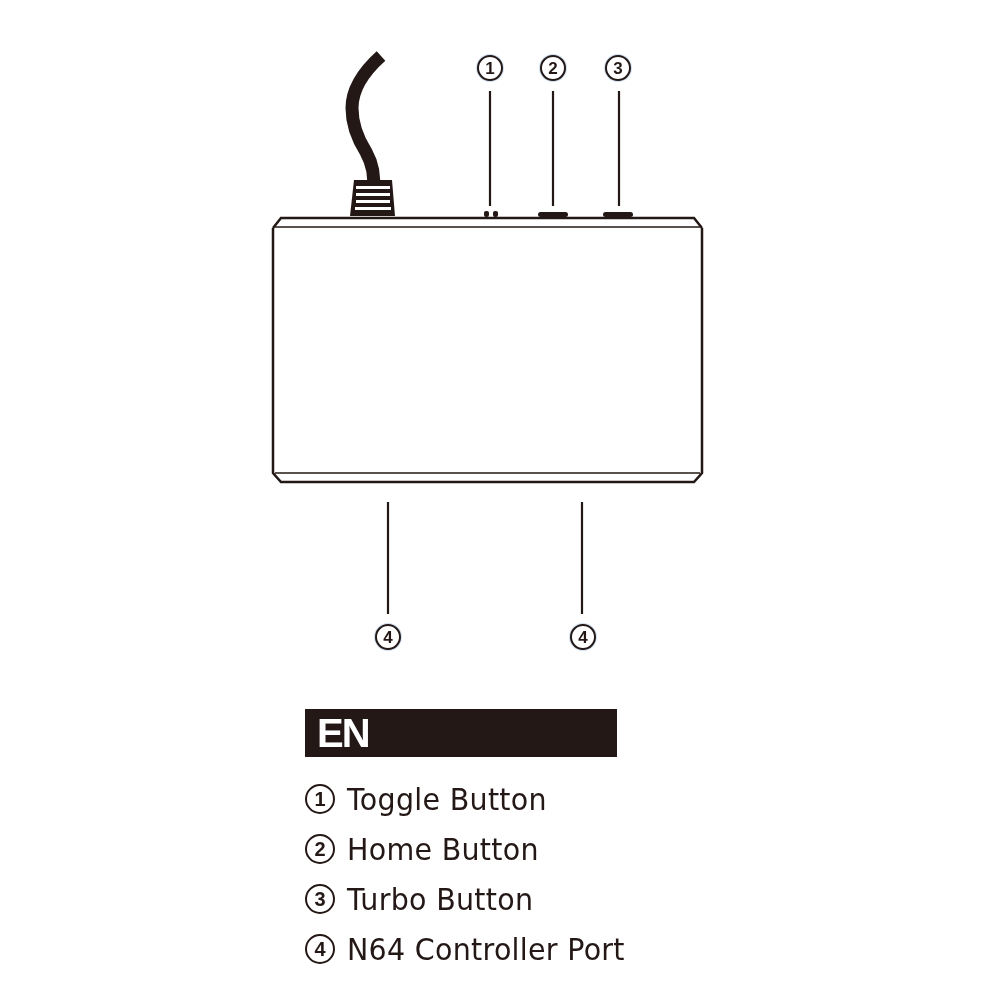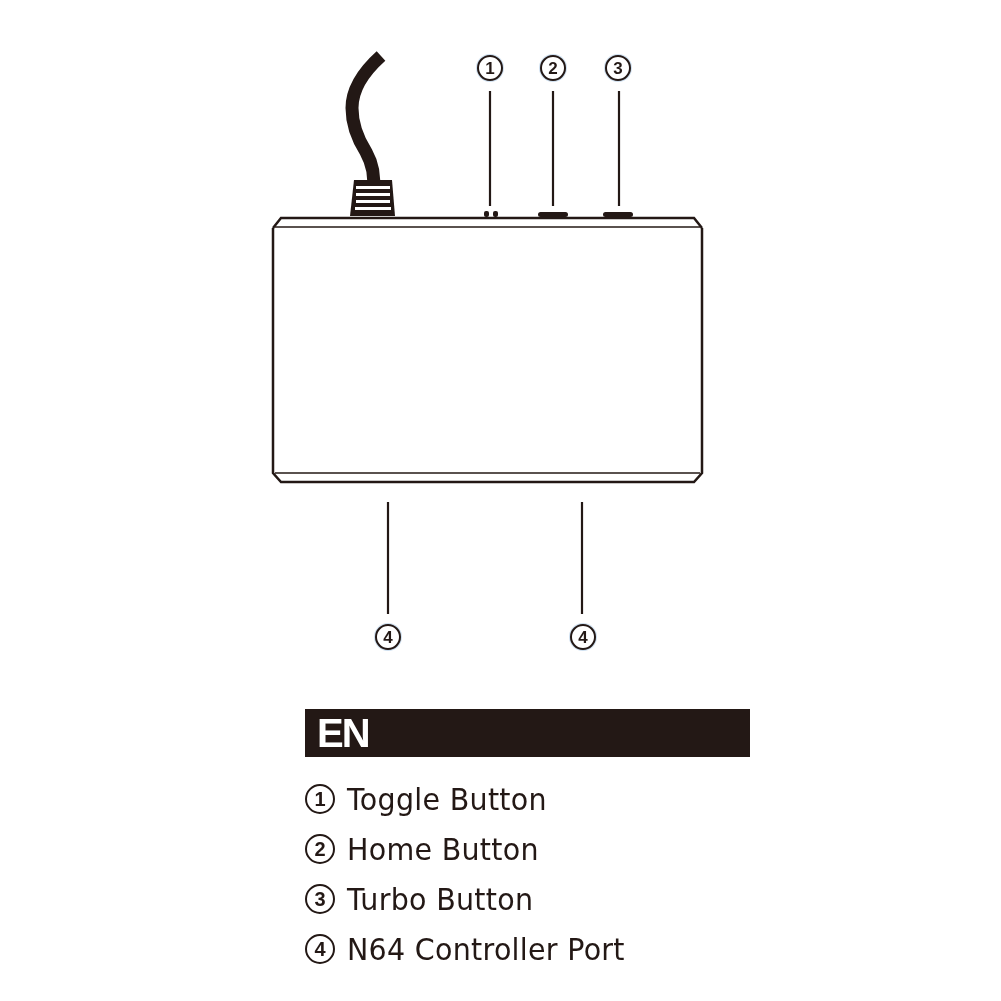--- a/index.html
+++ b/index.html
@@ -3,21 +3,21 @@
 <meta charset="utf-8">
 <style>
   html, body { margin: 0; padding: 0; background: #ffffff; }
   body { width: 1001px; height: 1001px; position: relative; overflow: hidden;
          font-family: "Liberation Sans", "DejaVu Sans", sans-serif; color: #231815; }
   #diagram { position: absolute; left: 0; top: 0; width: 1001px; height: 690px; }
   .callout { position: absolute; width: 26px; height: 26px; border: 2px solid #231815;
              border-radius: 50%; box-sizing: border-box; display: flex; align-items: center;
              justify-content: center; font-weight: bold; font-size: 17px; line-height: 1;
              background: #fff; box-shadow: 0 0 0 1px #cfe0f0; }
-  .lang-bar { position: absolute; left: 305px; top: 709px; width: 445px; height: 48px;
+  .lang-bar { position: absolute; left: 305px; top: 709px; width: 312px; height: 48px;
               background: #231815; }
   .lang-bar span { position: absolute; left: 12px; top: 2px; color: #fff; font-weight: bold;
                    font-size: 40px; letter-spacing: -2px; font-family: "Liberation Sans", sans-serif; }
   .legend { position: absolute; left: 305px; top: 774px; }
   .legend-item { display: flex; align-items: center; height: 50px; }
   .legend-num { width: 30px; height: 30px; border: 2px solid #231815; border-radius: 50%;
                 box-sizing: border-box; display: flex; align-items: center; justify-content: center;
                 font-weight: bold; font-size: 20px; margin-right: 12px; }
   .legend-text { font-size: 31px; color: #231815; letter-spacing: 0.3px;
                  font-family: "DejaVu Sans", sans-serif; font-weight: normal; transform: scaleX(0.92);

